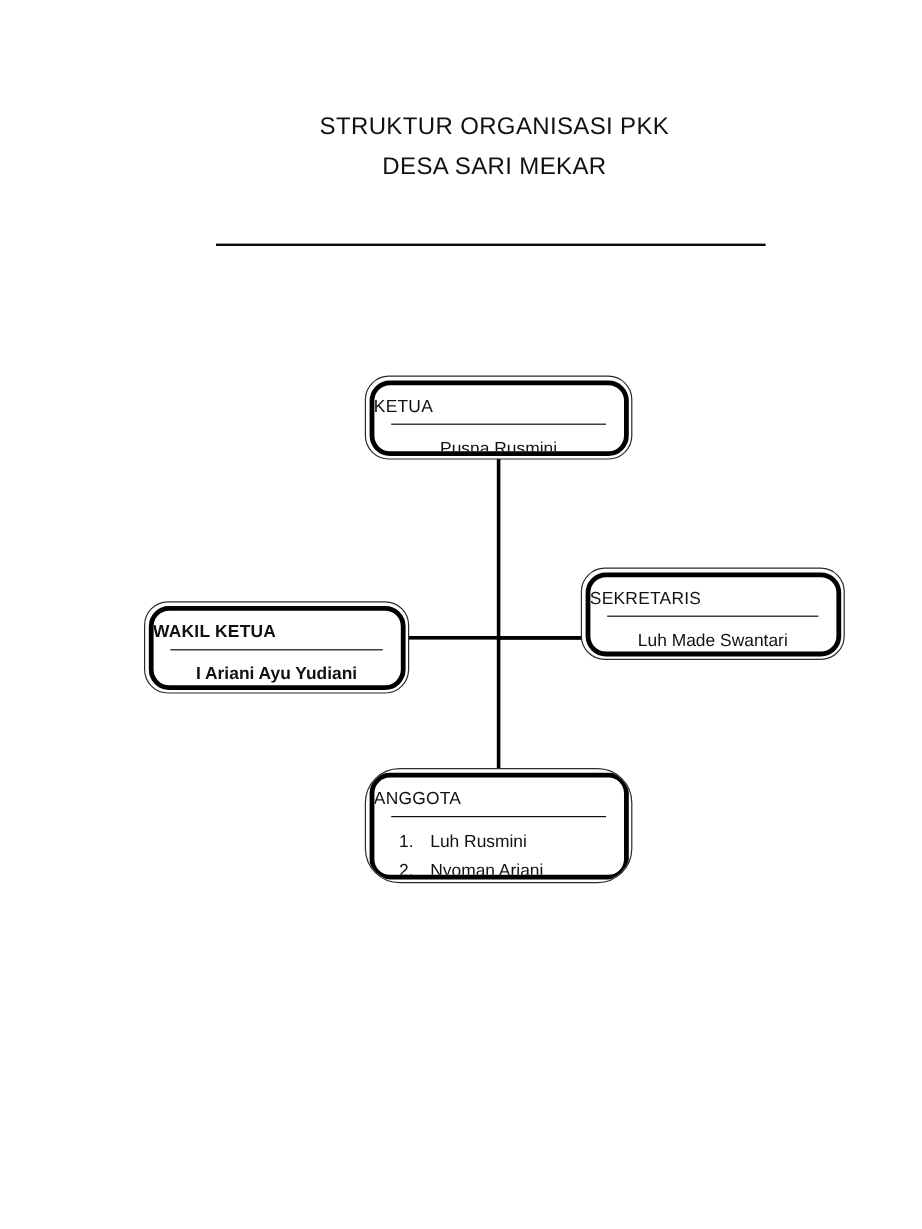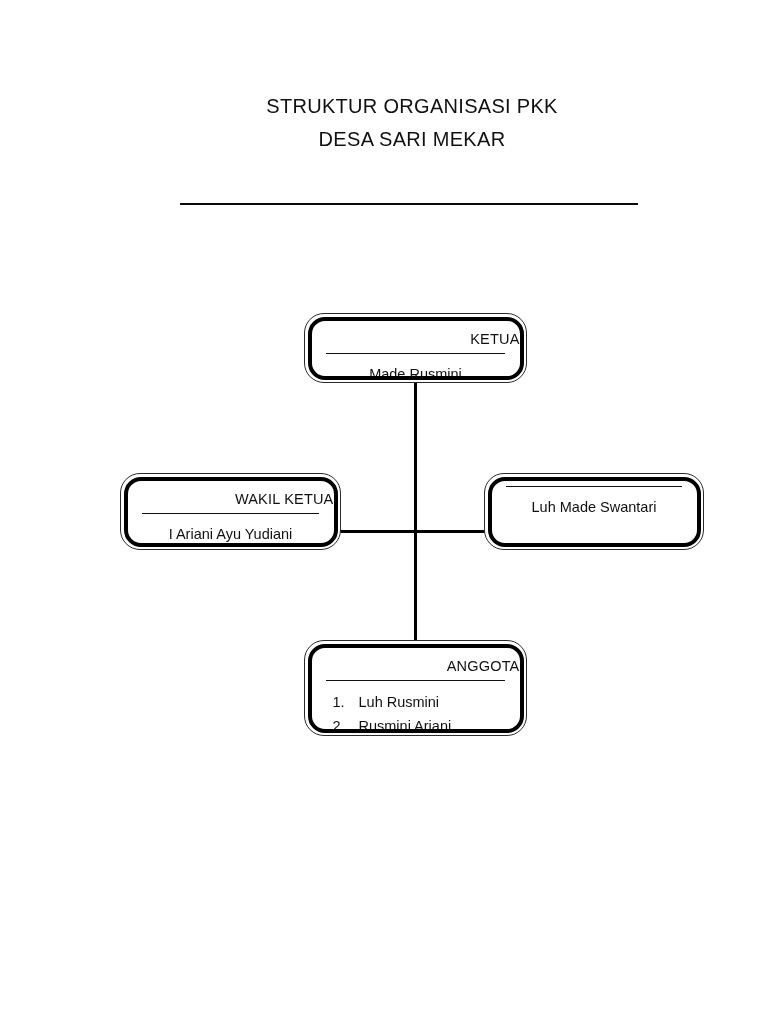--- a/index.html
+++ b/index.html
@@ -74,21 +74,21 @@
     box-sizing: border-box;
     width: 100%;
     height: 100%;
     background: #ffffff;
     border: 4px solid #000000;
     border-radius: 17px;
     overflow: hidden;
     position: relative;
   }
   .node-title {
-    text-align: right;
+    text-align: left;
     font-size: 14.5px;
     letter-spacing: 0.2px;
     line-height: 18px;
     padding-top: 9px;
     white-space: nowrap;
     color: #111111;
   }
   .node-divider {
     margin: 5px auto 0 auto;
     width: 86%;
@@ -114,23 +114,23 @@
     font-size: 14.5px;
   }
   .member-num {
     width: 26px;
     flex: 0 0 26px;
   }
   .member-name { flex: 1 1 auto; }
 
   
   #node-ketua      { left: 276px; top: 313px; width: 223px; height: 70px; }
-  #node-wakil      { left: 92px;  top: 473px; width: 221px; height: 77px; }
+  #node-wakil      { left: 92px;  top: 501px; width: 221px; height: 77px; font-weight: bold; }
   #node-sekretaris { left: 456px; top: 473px; width: 220px; height: 77px; }
-  #node-anggota    { left: 276px; top: 640px; width: 223px; height: 96px; }
+  #node-anggota    { left: 276px; top: 640px; width: 223px; height: 96px; border-radius: 29px; }
 </style>
 </head>
 <body>
 
 <div id="canvas">
 
   <div class="title-block">
     <div class="title-line">STRUKTUR ORGANISASI PKK</div>
     <div class="title-line">DESA SARI MEKAR</div>
   </div>
@@ -138,49 +138,50 @@
 
   <div class="connector conn-v-top"></div>
   <div class="connector conn-h-mid"></div>
   <div class="connector conn-h-mid-r"></div>
   <div class="connector conn-v-bot"></div>
 
   <div class="node" id="node-ketua">
     <div class="node-inner">
       <div class="node-title">KETUA</div>
       <div class="node-divider"></div>
-      <div class="node-body">Made Rusmini</div>
+      <div class="node-body">Pusna Rusmini</div>
     </div>
   </div>
 
   <div class="node" id="node-wakil">
     <div class="node-inner">
       <div class="node-title">WAKIL KETUA</div>
       <div class="node-divider"></div>
       <div class="node-body">I Ariani Ayu Yudiani</div>
     </div>
   </div>
 
   <div class="node" id="node-sekretaris">
     <div class="node-inner">
+      <div class="node-title">SEKRETARIS</div>
       <div class="node-divider"></div>
       <div class="node-body">Luh Made Swantari</div>
     </div>
   </div>
 
   <div class="node" id="node-anggota">
     <div class="node-inner">
       <div class="node-title">ANGGOTA</div>
       <div class="node-divider"></div>
       <div class="node-body list" id="anggota-list">
           <div class="member-row">
             <span class="member-num">1.</span>
             <span class="member-name">Luh Rusmini</span>
           </div>
           <div class="member-row">
             <span class="member-num">2.</span>
-            <span class="member-name">Rusmini Ariani</span>
+            <span class="member-name">Nyoman Ariani</span>
           </div>
         </div>
     </div>
   </div>
 
 </div>
 
 </body></html>

